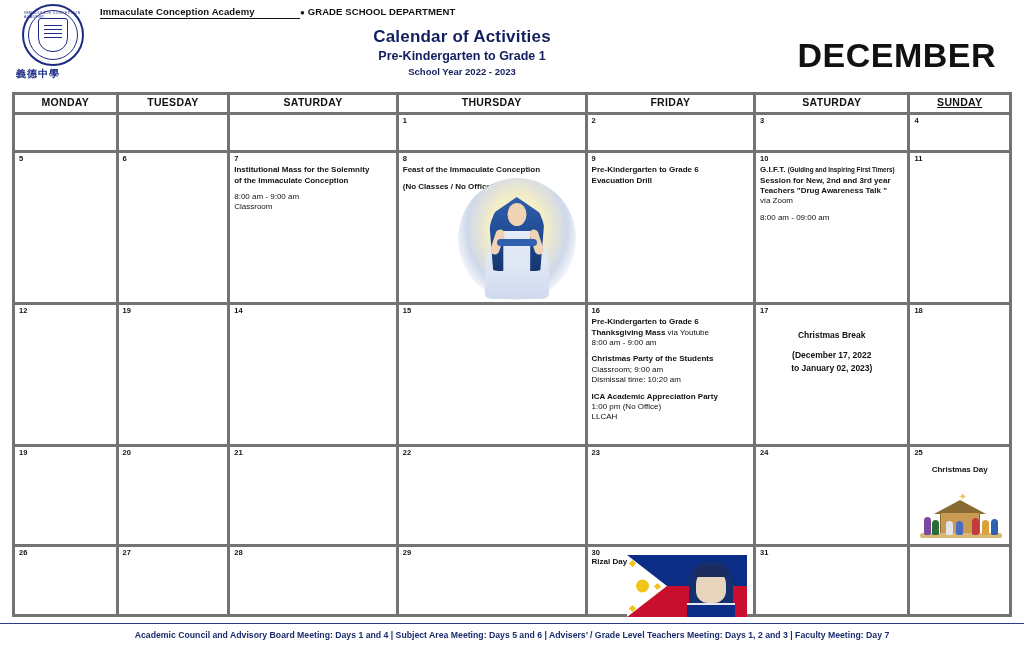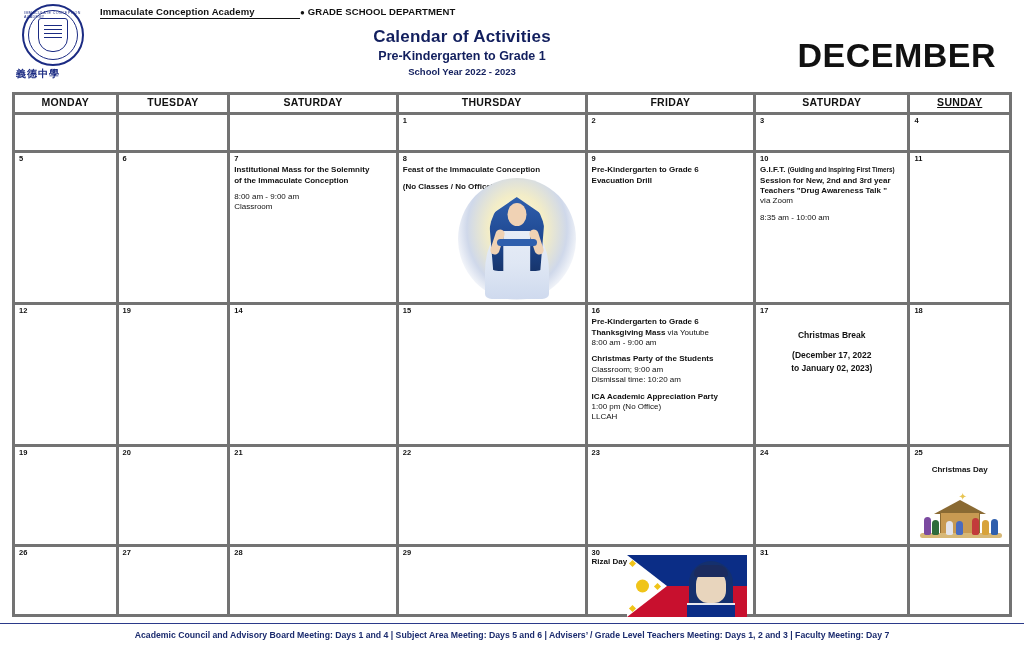--- a/index.html
+++ b/index.html
@@ -476,21 +476,21 @@
         <div class="dnum">10</div>
         <div class="events">
           <div class="ev b">
             <span>G.I.F.T.</span>
             <span class="tiny">(Guiding and Inspiring First Timers)</span>
           </div>
           <div class="ev b">Session for New, 2nd and 3rd year</div>
           <div class="ev b">Teachers "Drug Awareness Talk "</div>
           <div class="ev">via Zoom</div>
           <div class="gap"></div>
-          <div class="ev">8:35 am - 10:00 am</div>
+          <div class="ev">8:00 am - 09:00 am</div>
         </div>
       </td>
       <td class="day">
         <div class="dnum">11</div>
       </td>
     </tr>
 
     <tr class="r3">
       <td class="day">
         <div class="dnum">12</div>

